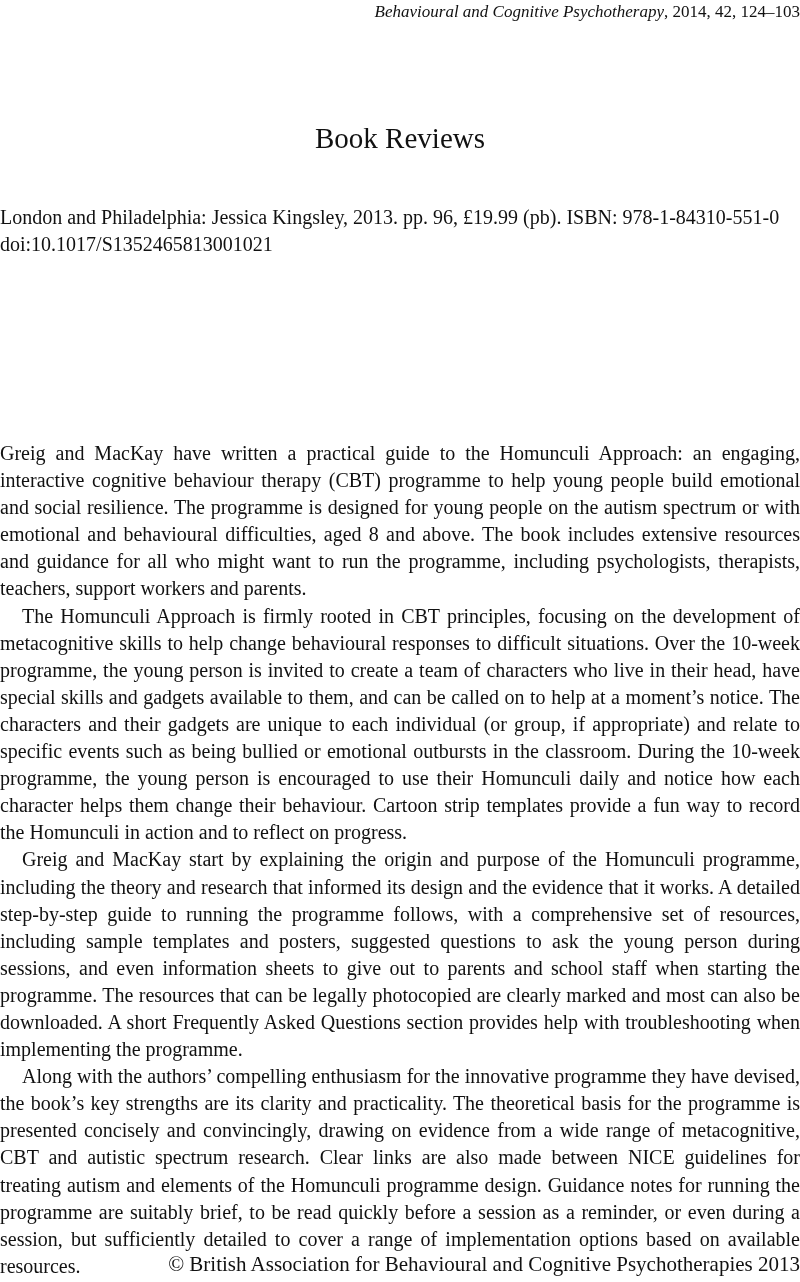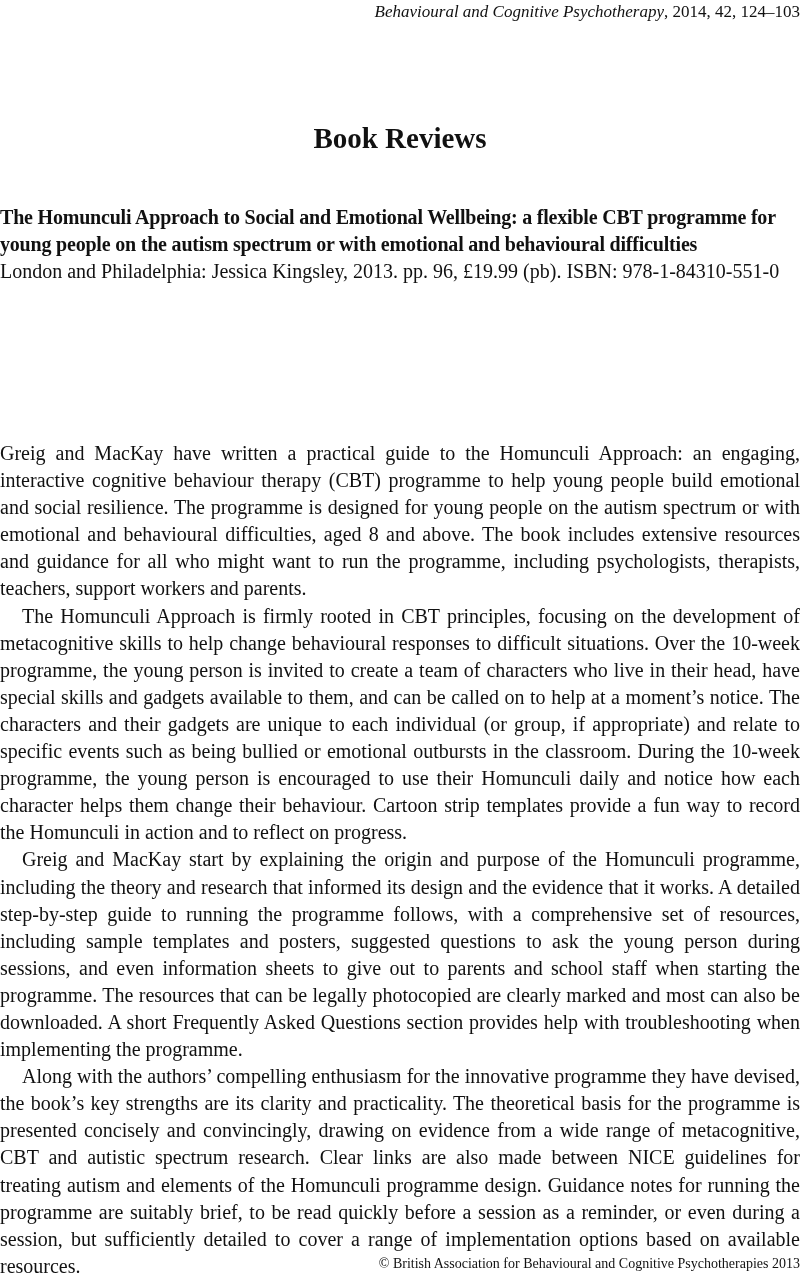--- a/index.html
+++ b/index.html
@@ -7,51 +7,51 @@
     width: 800px; height: 1282px; position: relative; overflow: hidden;
     font-family: "Liberation Serif", "DejaVu Serif", serif; color: #111;
   }
   .running-header {
     position: absolute; top: 0px; right: 0px; font-size: 17px; line-height: 24px;
     white-space: nowrap;
   }
   .running-header .journal { font-style: italic; }
   .section-title {
     position: absolute; top: 118px; left: 0; width: 800px; text-align: center;
-    font-size: 29px; font-weight: bold; line-height: 40px;
+    font-size: 29px; font-weight: normal; line-height: 40px;
   }
   .book-block { position: absolute; top: 204px; left: 0; width: 800px; }
   .book-title {
     font-weight: bold; font-size: 20px; line-height: 27px; margin: 0;
     letter-spacing: -0.2px;
   }
   .bib-line { font-size: 20px; line-height: 27px; margin: 0; }
   .body-text { position: absolute; top: 440px; left: 0; width: 800px; }
   .body-text p {
     margin: 0; font-size: 20px; line-height: 27.1px; text-align: justify;
     text-align-last: left; hyphens: none;
   }
   .body-text p.indent { text-indent: 22px; }
   .copyright {
-    position: absolute; bottom: 6px; right: 0; font-size: 14px; line-height: 24px;
+    position: absolute; bottom: 6px; right: 0; font-size: 21px; line-height: 24px;
     white-space: nowrap;
   }
 </style>
 </head>
 <body>
 
 <div class="running-header">
   <span class="journal">Behavioural and Cognitive Psychotherapy</span><span>, 2014, 42, 124–103</span>
 </div>
 
 <div class="section-title">Book Reviews</div>
 
 <div class="book-block">
-  <p class="book-title">The Homunculi Approach to Social and Emotional Wellbeing: a flexible CBT programme for young people on the autism spectrum or with emotional and behavioural difficulties</p>
   <p class="bib-line">London and Philadelphia: Jessica Kingsley, 2013. pp. 96, £19.99 (pb). ISBN: 978-1-84310-551-0</p>
+  <p class="bib-line">doi:10.1017/S1352465813001021</p>
 </div>
 
 <div class="body-text">
   <p>Greig and MacKay have written a practical guide to the Homunculi Approach: an engaging, interactive cognitive behaviour therapy (CBT) programme to help young people build emotional and social resilience. The programme is designed for young people on the autism spectrum or with emotional and behavioural difficulties, aged 8 and above. The book includes extensive resources and guidance for all who might want to run the programme, including psychologists, therapists, teachers, support workers and parents.</p>
   <p class="indent">The Homunculi Approach is firmly rooted in CBT principles, focusing on the development of metacognitive skills to help change behavioural responses to difficult situations. Over the 10-week programme, the young person is invited to create a team of characters who live in their head, have special skills and gadgets available to them, and can be called on to help at a moment’s notice. The characters and their gadgets are unique to each individual (or group, if appropriate) and relate to specific events such as being bullied or emotional outbursts in the classroom. During the 10-week programme, the young person is encouraged to use their Homunculi daily and notice how each character helps them change their behaviour. Cartoon strip templates provide a fun way to record the Homunculi in action and to reflect on progress.</p>
   <p class="indent">Greig and MacKay start by explaining the origin and purpose of the Homunculi programme, including the theory and research that informed its design and the evidence that it works. A detailed step-by-step guide to running the programme follows, with a comprehensive set of resources, including sample templates and posters, suggested questions to ask the young person during sessions, and even information sheets to give out to parents and school staff when starting the programme. The resources that can be legally photocopied are clearly marked and most can also be downloaded. A short Frequently Asked Questions section provides help with troubleshooting when implementing the programme.</p>
   <p class="indent">Along with the authors’ compelling enthusiasm for the innovative programme they have devised, the book’s key strengths are its clarity and practicality. The theoretical basis for the programme is presented concisely and convincingly, drawing on evidence from a wide range of metacognitive, CBT and autistic spectrum research. Clear links are also made between NICE guidelines for treating autism and elements of the Homunculi programme design. Guidance notes for running the programme are suitably brief, to be read quickly before a session as a reminder, or even during a session, but sufficiently detailed to cover a range of implementation options based on available resources.</p>
 </div>
 
 <div class="copyright">© British Association for Behavioural and Cognitive Psychotherapies 2013</div>

